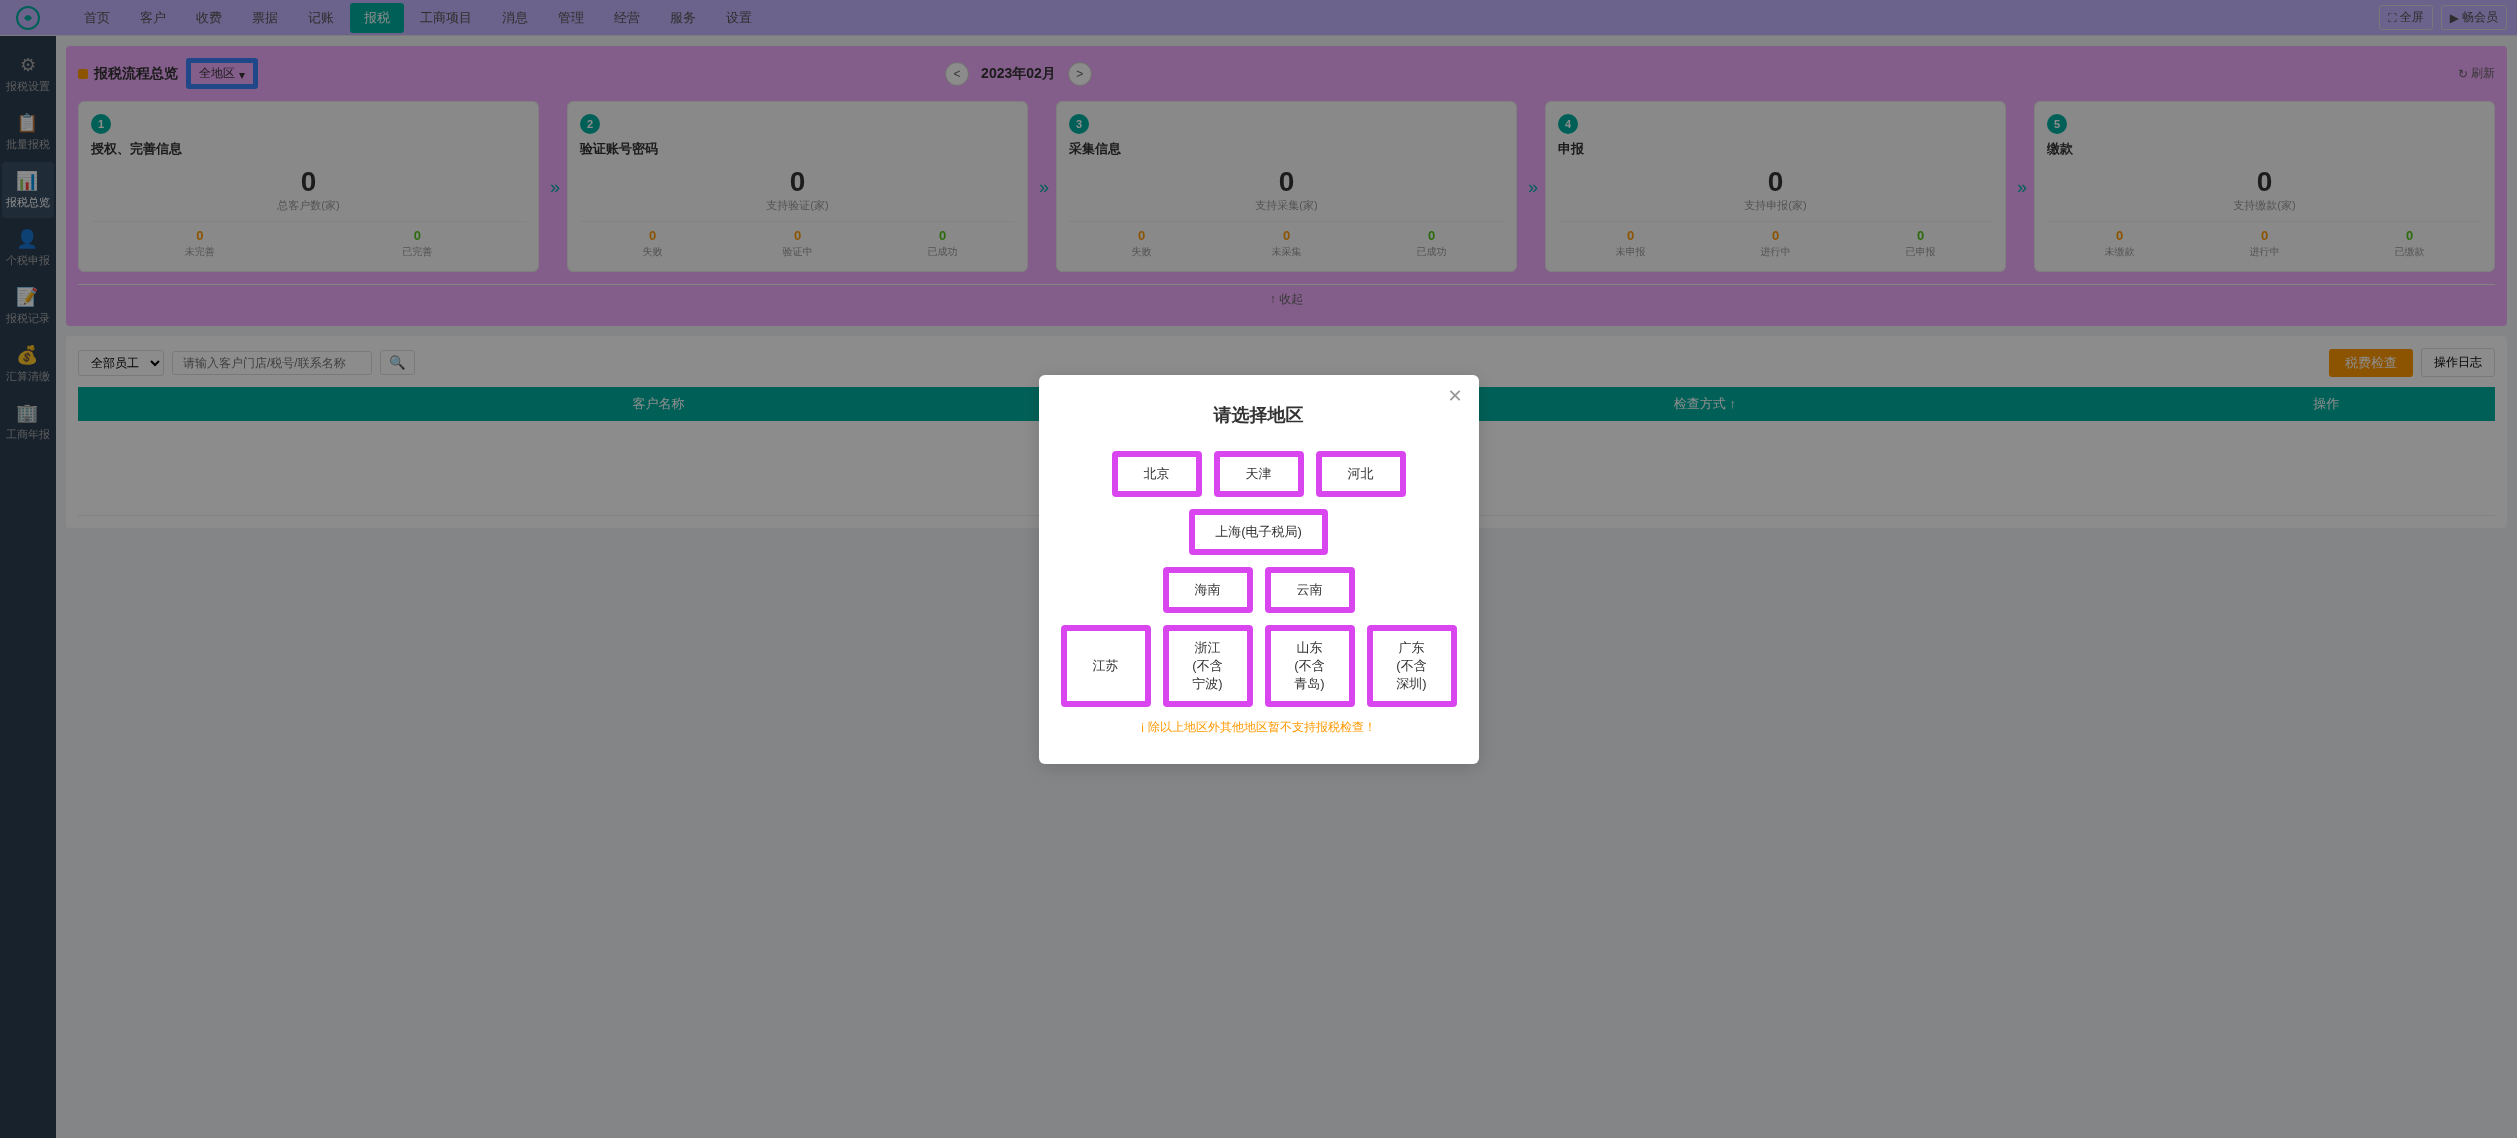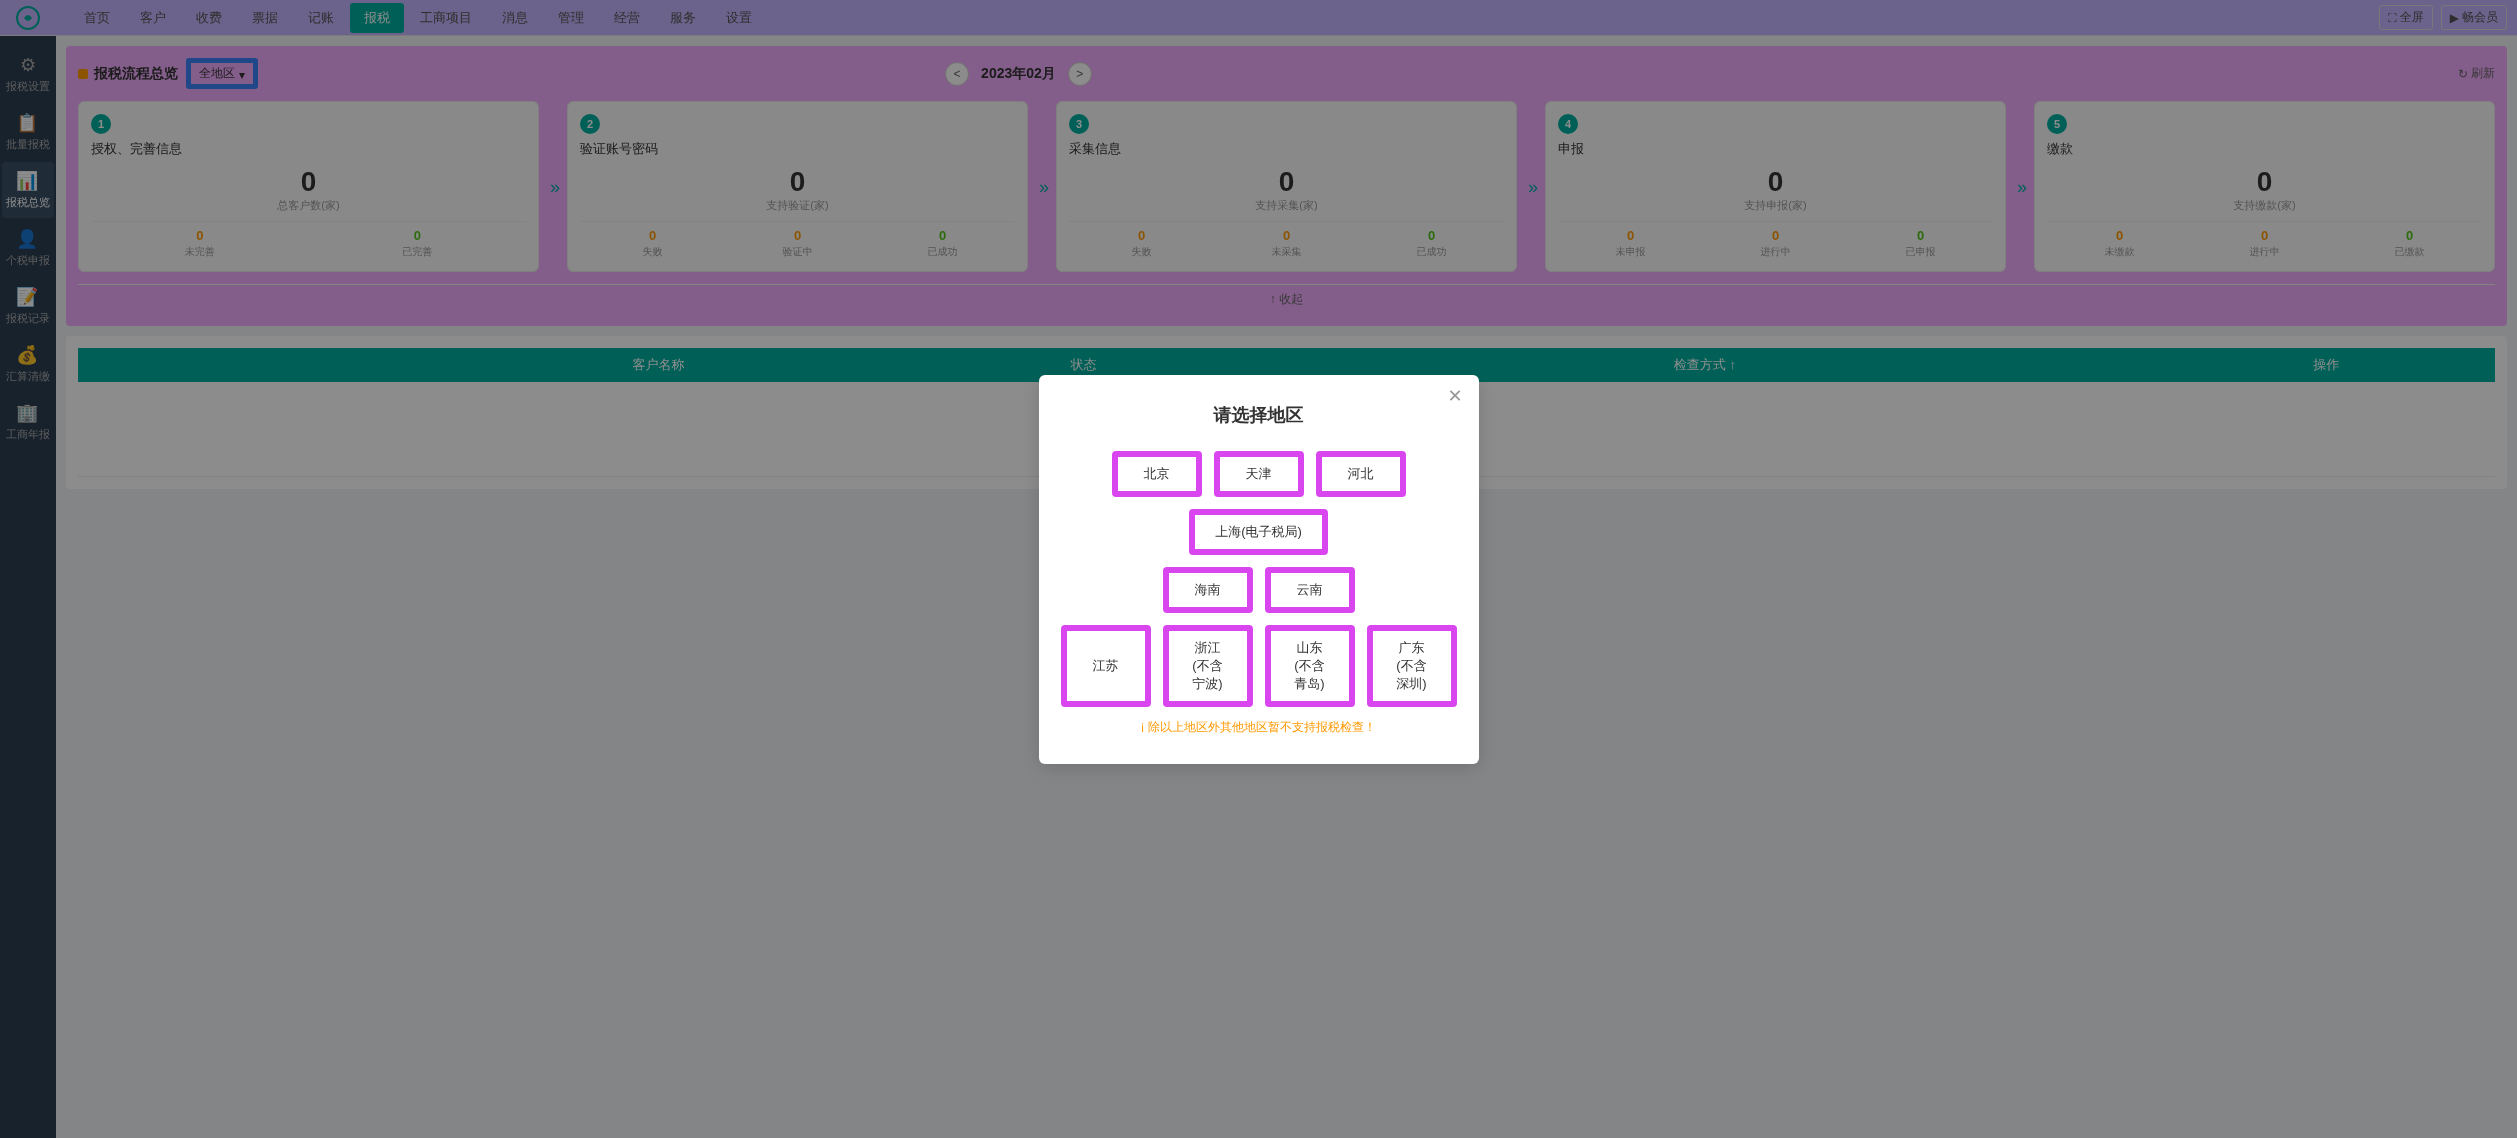--- a/index.html
+++ b/index.html
@@ -199,21 +199,21 @@
       display: flex;
       align-items: center;
       justify-content: center;
       font-size: 11px;
       font-weight: bold;
       margin-bottom: 6px;
     }
     .flow-step .step-title {
       font-size: 13px;
       color: #333;
-      font-weight: normal;
+      font-weight: bold;
       margin-bottom: 8px;
     }
     .flow-step .main-count {
       font-size: 28px;
       font-weight: bold;
       color: #333;
       text-align: center;
       display: block;
     }
     .flow-step .count-label {
@@ -612,20 +612,33 @@
 
     </div>
         </div>
 
       <div class="collapse-bar">
         <span>↑ 收起</span>
       </div>
     </div>
 
     <div class="tax-check-section">
+      <div class="filter-bar">
+        <select class="filter-select">
+          <option>全部员工</option>
+        </select>
+        <input class="search-input" type="text" placeholder="请输入客户门店/税号/联系名称" style="">
+        <button class="search-btn">🔍</button>
+        <button class="btn-tax-check">
+          <span>税费检查</span>
+        </button>
+        <button class="btn-oplog">
+          <span>操作日志</span>
+        </button>
+      </div>
       <table class="data-table">
         <thead>
           <tr id="table-headers">
               <th></th>
               <th></th>
               <th>客户名称</th>
               <th>状态</th>
               <th></th>
               <th>检查方式 ↑</th>
               <th></th>

